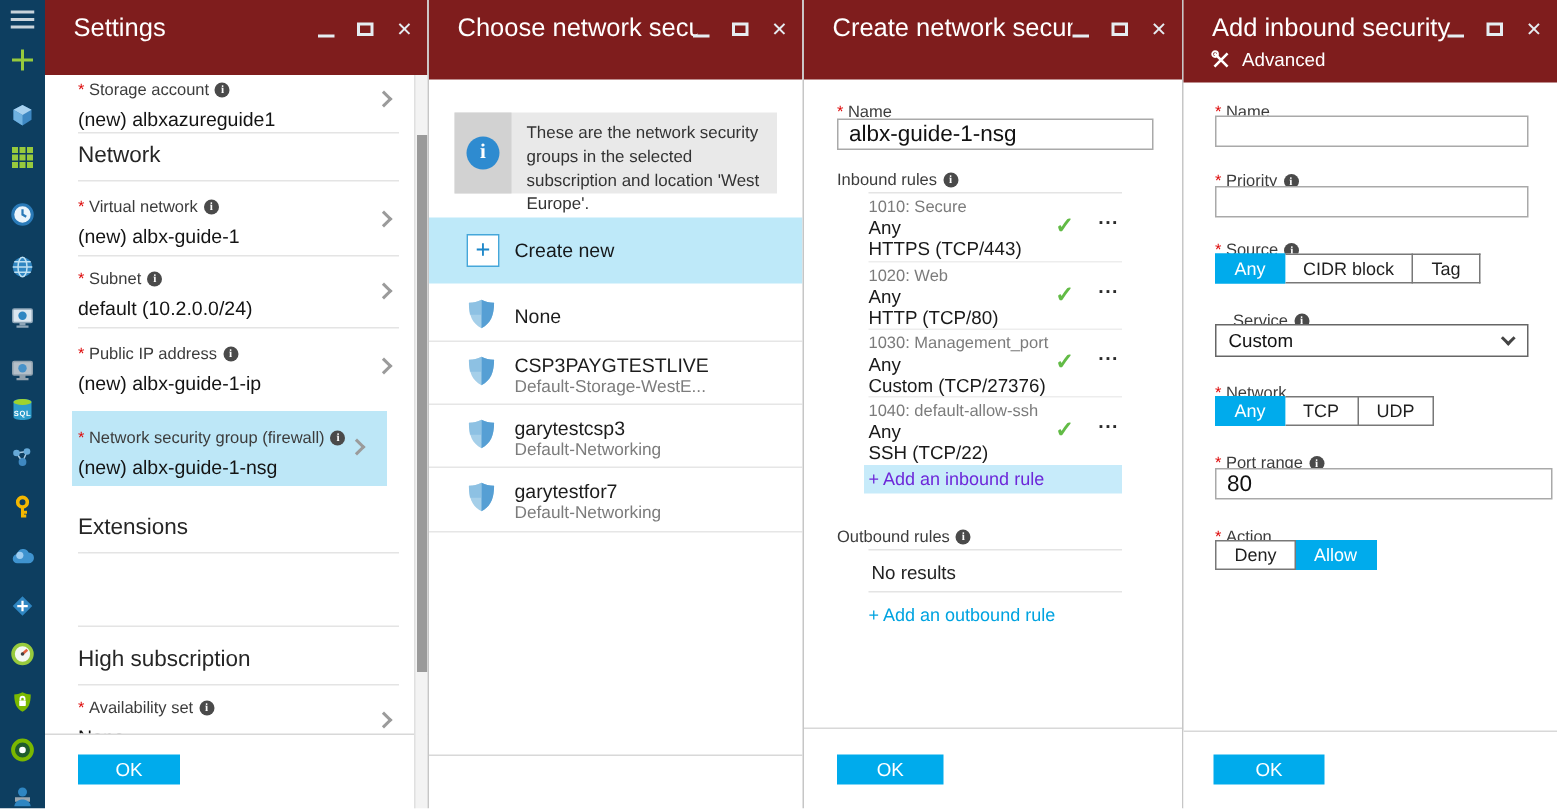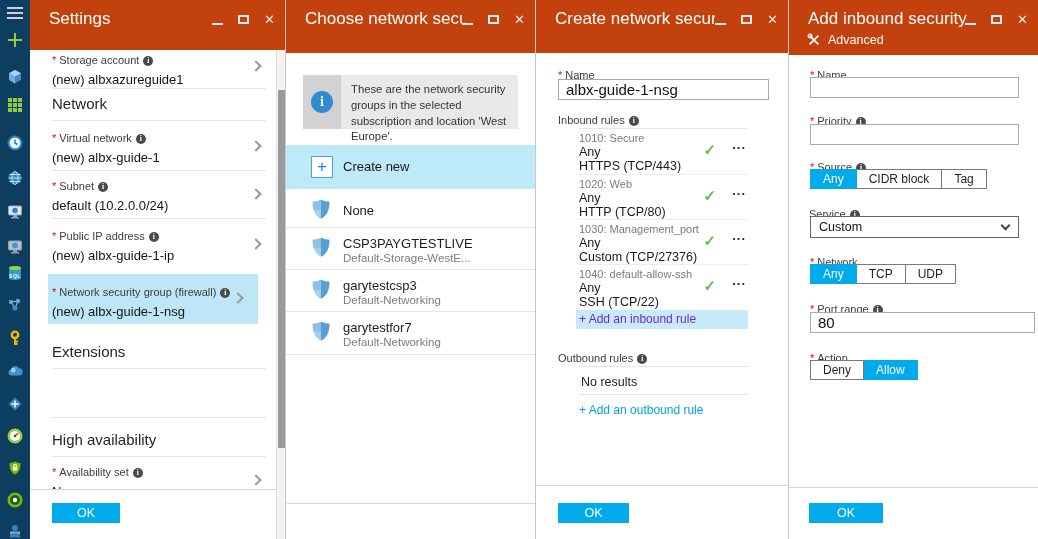--- a/index.html
+++ b/index.html
@@ -13,21 +13,21 @@
   .sql-label { position:absolute; left:0; top:8px; width:16px; text-align:center;
                font-size:5px; color:#fff; font-weight:bold; letter-spacing:.5px; }
 
   
   .blade { position:absolute; top:0; height:539px; background:#fff; }
   #blade-settings { left:30px;  width:255px; }
   #blade-choose   { left:285px; width:250px; border-left:1px solid #c6c6c6; }
   #blade-create   { left:535px; width:253px; border-left:1px solid #c6c6c6; }
   #blade-add      { left:788px; width:250px; border-left:1px solid #c6c6c6; }
 
-  .blade-header { position:absolute; top:0; left:0; right:0; background:#c2410c; color:#fff; }
+  .blade-header { position:absolute; top:0; left:0; right:0; background:#7f1d1d; color:#fff; }
   #blade-settings .blade-header { height:50px; }
   #blade-choose .blade-header, #blade-create .blade-header { height:53px; }
   #blade-add .blade-header { height:55px; }
   .blade-title { position:absolute; left:19px; top:9px; font-size:17px; font-weight:400;
                  white-space:nowrap; overflow:hidden; max-width:160px; }
   .win-controls { position:absolute; right:10px; top:13px; display:flex; gap:15px; align-items:center; }
   .wc-min { width:11px; height:2px; background:#e6edf2; margin-top:8px; cursor:pointer; }
   .wc-max { width:11px; height:9px; border:2px solid #e6edf2; cursor:pointer; }
   .wc-close { color:#e6edf2; font-size:13px; line-height:13px; cursor:pointer; }
 
@@ -244,21 +244,21 @@
       <div style="padding:8px 0 0 4px"><span class="req">*</span><span class="slabel">Network security group (firewall)</span><span class="idot">i</span></div>
       <div class="svalue" style="padding-left:4px">(new) albx-guide-1-nsg</div>
       <span class="chev" style="top:20px"></span>
     </div>
 
     <div class="shead" style="top:293px">Extensions</div>
     <div class="sep" style="top:318px;left:22px;right:10px"></div>
 
     <div class="sep" style="top:367px;left:22px;right:10px"></div>
 
-    <div class="shead" style="top:381px">High availability</div>
+    <div class="shead" style="top:381px">High subscription</div>
     <div class="sep" style="top:406px;left:22px;right:10px"></div>
 
     <div class="srow" style="top:412px">
       <div><span class="req">*</span><span class="slabel">Availability set</span><span class="idot">i</span></div>
       <div class="svalue">None</div>
       <span class="chev" style="top:14px"></span>
     </div>
   </div>
 
   <div class="blade-footer" style="height:50px"></div>
@@ -414,21 +414,21 @@
     <div style="position:absolute;top:56px;left:21px"><span class="req">*</span><span class="flabel">Priority</span><span class="idot">i</span></div>
     <input class="txt" style="top: 69px; left: 21px; width: 209px;" value="">
 
     <div style="position:absolute;top:102px;left:21px"><span class="req">*</span><span class="flabel">Source</span><span class="idot">i</span></div>
     <div class="tgl" style="top:114px;left:21px">
       <span class="tbtn sel">Any</span>
       <span class="tbtn">CIDR block</span>
       <span class="tbtn">Tag</span>
     </div>
 
-    <div style="position:absolute;top:149px;left:20px"><span class="flabel">Service</span><span class="idot">i</span></div>
+    <div style="position:absolute;top:149px;left:33px"><span class="flabel">Service</span><span class="idot">i</span></div>
     <div class="ddl" style="top:161px">
       <span>Custom</span>
       <span class="caret"></span>
     </div>
 
     <div style="position:absolute;top:197px;left:21px"><span class="req">*</span><span class="flabel">Network</span></div>
     <div class="tgl" style="top:209px;left:21px">
       <span class="tbtn sel">Any</span>
       <span class="tbtn">TCP</span>
       <span class="tbtn">UDP</span>

